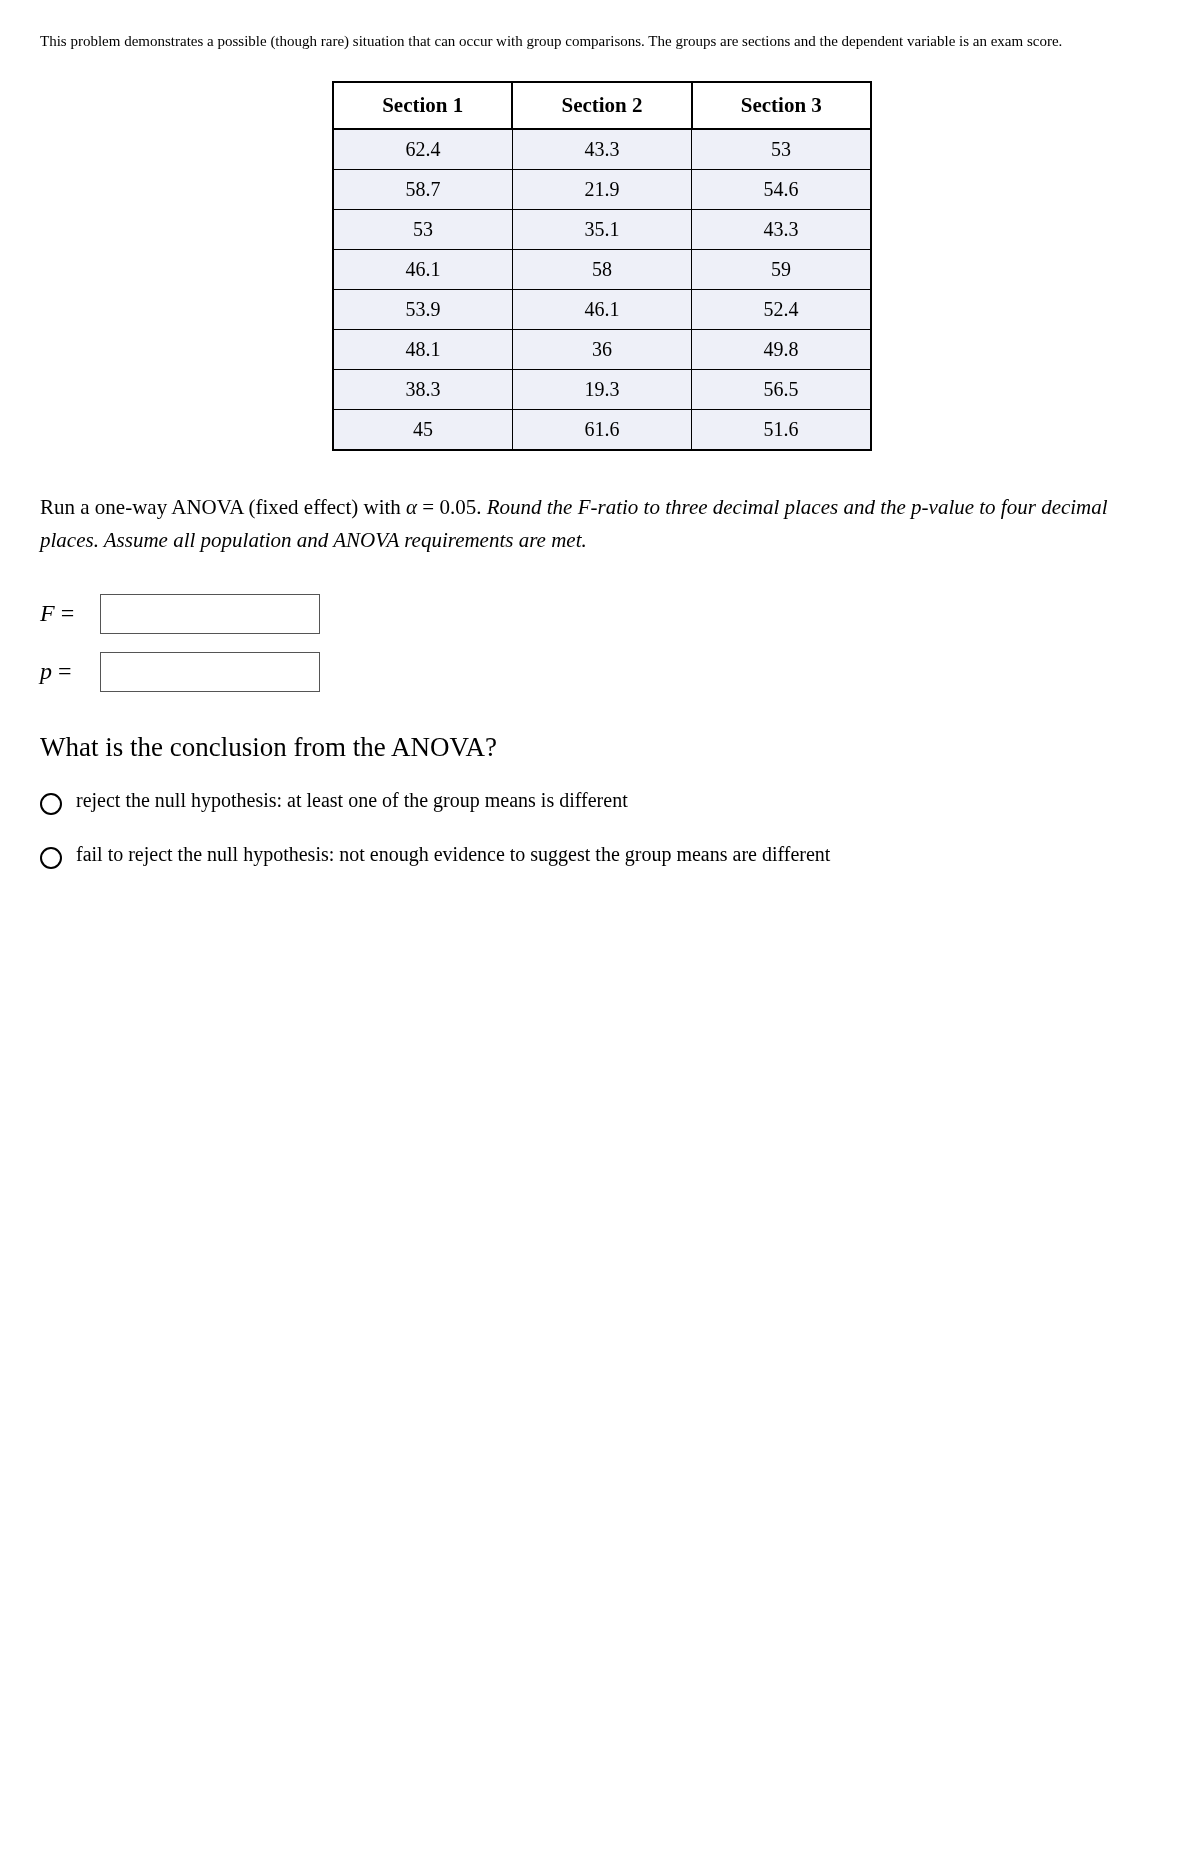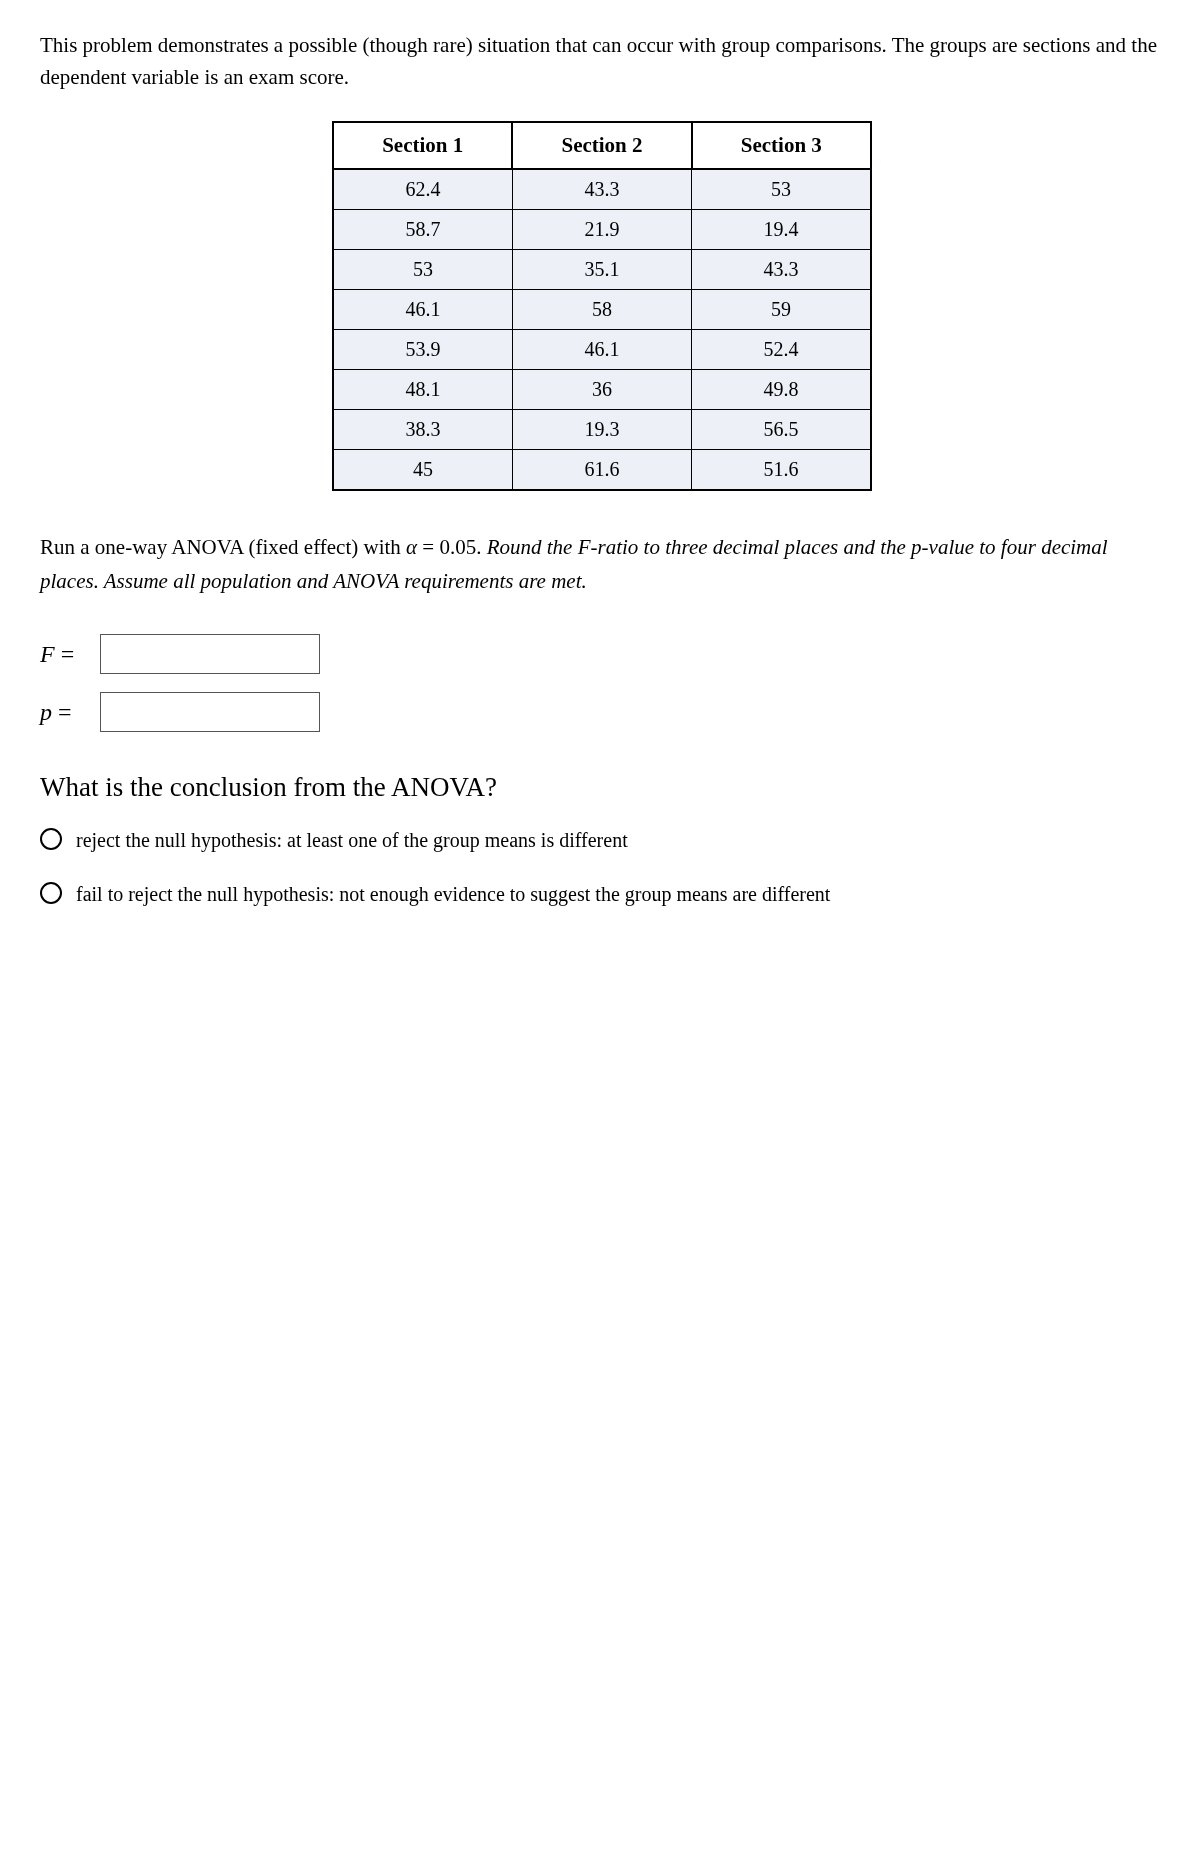--- a/index.html
+++ b/index.html
@@ -11,21 +11,21 @@
     body {
       font-family: Georgia, 'Times New Roman', serif;
       font-size: 20px;
       color: #000;
       background: #fff;
       padding: 30px 40px;
       max-width: 1204px;
     }
 
     .intro-text {
-      font-size: 21px;
+      font-size: 15px;
       line-height: 1.5;
       margin-bottom: 28px;
     }
 
     .table-wrapper {
       display: flex;
       justify-content: center;
       margin-bottom: 40px;
       align-items: flex-end;
     }
@@ -94,21 +94,21 @@
       margin-top: 40px;
     }
 
     .conclusion-question {
       font-size: 27px;
       margin-bottom: 22px;
     }
 
     .radio-option {
       display: flex;
-      align-items: flex-start;
+      align-items: flex-end;
       margin-bottom: 24px;
       font-size: 20px;
       line-height: 1.5;
     }
 
     .radio-option .radio-circle {
       width: 22px;
       height: 22px;
       border: 2px solid #000;
       border-radius: 50%;
@@ -147,21 +147,21 @@
     </thead>
     <tbody id="table-body">
     <tr>
           <td>62.4</td>
           <td>43.3</td>
           <td>53</td>
         </tr>
         <tr>
           <td>58.7</td>
           <td>21.9</td>
-          <td>19.4</td>
+          <td>54.6</td>
         </tr>
         <tr>
           <td>53</td>
           <td>35.1</td>
           <td>43.3</td>
         </tr>
         <tr>
           <td>46.1</td>
           <td>58</td>
           <td>59</td>

